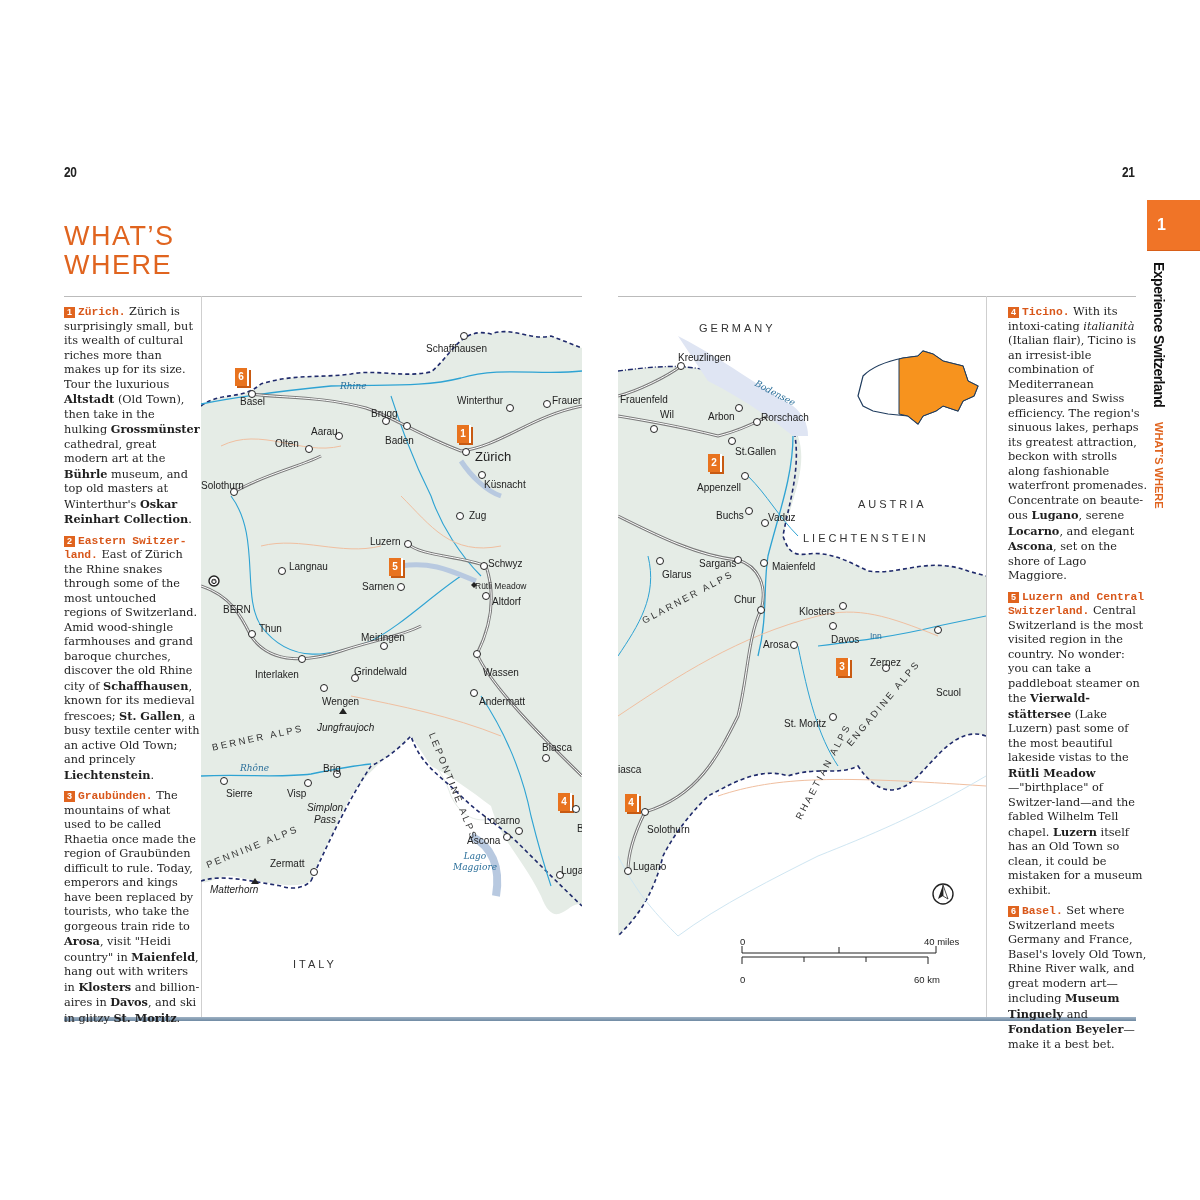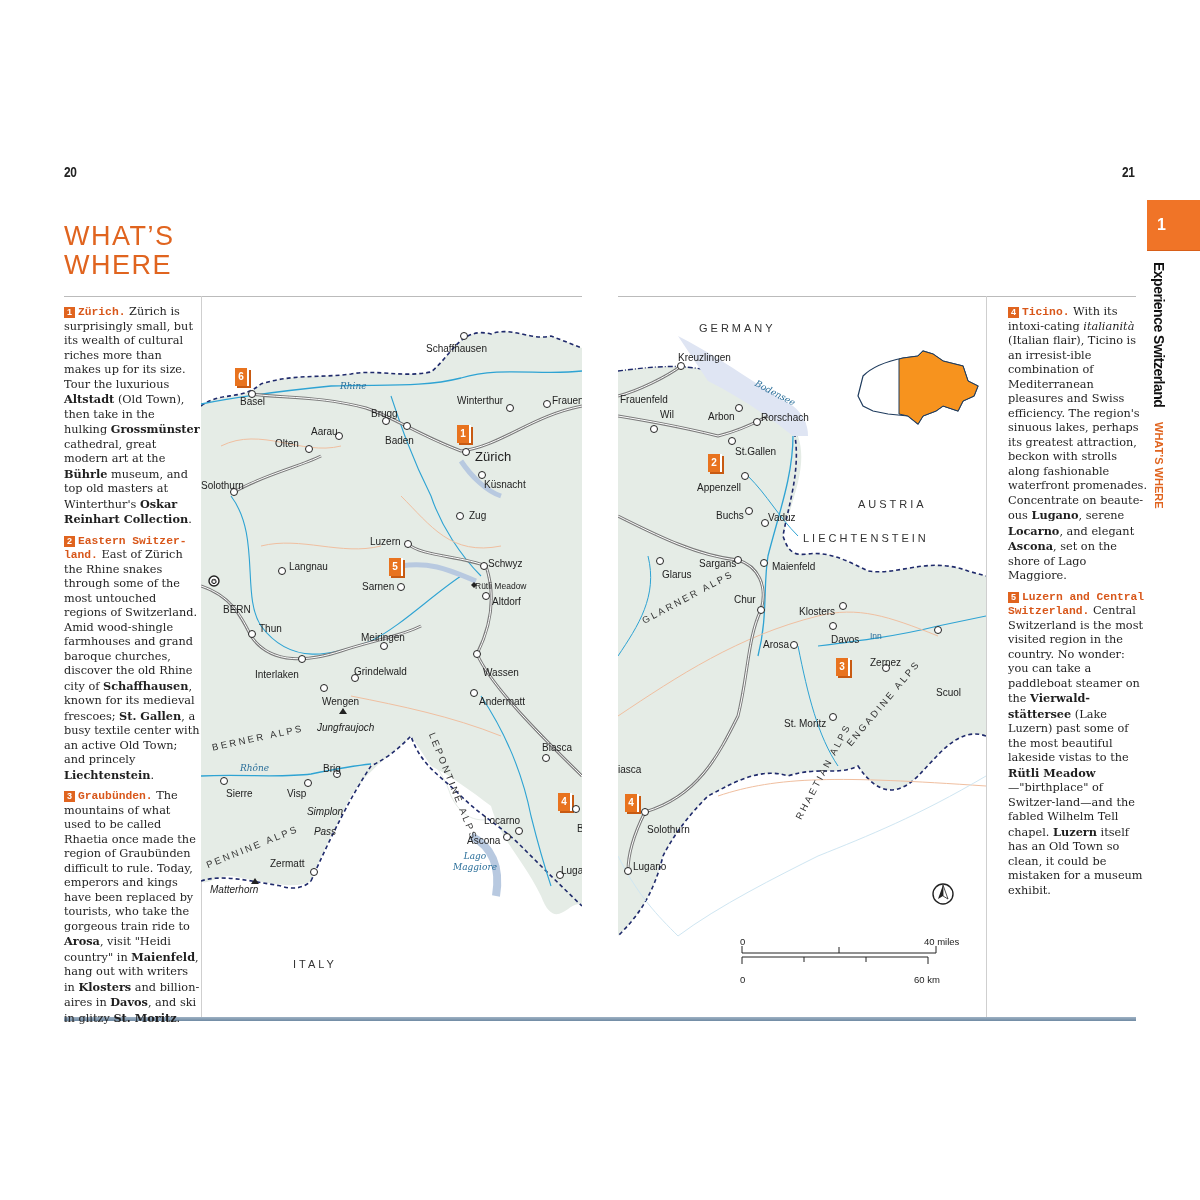--- a/index.html
+++ b/index.html
@@ -78,20 +78,21 @@
 
 <div class="col left">
   <p><span class="num-badge">1</span><span class="head">Zürich.</span> Zürich is surprisingly small, but its wealth of cultural riches more than makes up for its size. Tour the luxurious <b>Altstadt</b> (Old Town), then take in the hulking <b>Grossmünster</b> cathedral, great modern art at the <b>Bührle</b> museum, and top old masters at Winterthur's <b>Oskar Reinhart Collection</b>.</p>
   <p><span class="num-badge">2</span><span class="head">Eastern Switzer-land.</span> East of Zürich the Rhine snakes through some of the most untouched regions of Switzerland. Amid wood-shingle farmhouses and grand baroque churches, discover the old Rhine city of <b>Schaffhausen</b>, known for its medieval frescoes; <b>St. Gallen</b>, a busy textile center with an active Old Town; and princely <b>Liechtenstein</b>.</p>
   <p><span class="num-badge">3</span><span class="head">Graubünden.</span> The mountains of what used to be called Rhaetia once made the region of Graubünden difficult to rule. Today, emperors and kings have been replaced by tourists, who take the gorgeous train ride to <b>Arosa</b>, visit "Heidi country" in <b>Maienfeld</b>, hang out with writers in <b>Klosters</b> and billion-aires in <b>Davos</b>, and ski in glitzy <b>St. Moritz</b>.</p>
 </div>
 
 <div class="col right">
   <p><span class="num-badge">4</span><span class="head">Ticino.</span> With its intoxi-cating <i>italianità</i> (Italian flair), Ticino is an irresist-ible combination of Mediterranean pleasures and Swiss efficiency. The region's sinuous lakes, perhaps its greatest attraction, beckon with strolls along fashionable waterfront promenades. Concentrate on beaute-ous <b>Lugano</b>, serene <b>Locarno</b>, and elegant <b>Ascona</b>, set on the shore of Lago Maggiore.</p>
   <p><span class="num-badge">5</span><span class="head">Luzern and Central Switzerland.</span> Central Switzerland is the most visited region in the country. No wonder: you can take a paddleboat steamer on the <b>Vierwald-stättersee</b> (Lake Luzern) past some of the most beautiful lakeside vistas to the <b>Rütli Meadow</b>—"birthplace" of Switzer-land—and the fabled Wilhelm Tell chapel. <b>Luzern</b> itself has an Old Town so clean, it could be mistaken for a museum exhibit.</p>
+  <p><span class="num-badge">6</span><span class="head">Basel.</span> Set where Switzerland meets Germany and France, Basel's lovely Old Town, Rhine River walk, and great modern art—including <b>Museum Tinguely</b> and <b>Fondation Beyeler</b>—make it a best bet.</p>
 </div>
 
 <div class="map-panel left">
   <svg width="381" height="720" viewBox="0 0 381 720">
     <path d="M0,110 C20,95 40,105 60,88 C90,78 120,82 150,78 C175,73 200,82 230,76 C250,60 260,30 290,38 C310,30 330,45 350,40 L381,52 L381,720 L381,610 C370,600 355,640 340,600 C320,560 300,545 290,510 C270,495 250,480 230,470 L210,440 C190,460 170,470 150,500 C130,540 120,560 110,585 C95,595 60,585 30,580 C15,580 5,590 0,585 Z" fill="#e5ece6"></path>
     <path d="M210,440 C225,460 240,470 250,500 C260,520 275,530 300,520 L381,500" fill="none" stroke="#e5ece6"></path>
     <path d="M0,110 C20,95 40,105 60,88 C90,78 120,82 150,78 C175,73 200,82 230,76 C250,60 260,30 290,38 C310,30 330,45 350,40 L381,52" fill="none" stroke="#1f2a6b" stroke-width="1.6" stroke-dasharray="4,3"></path>
     <path d="M110,585 C130,540 150,500 170,470 C190,460 200,450 210,440 C220,470 240,480 260,500 C280,520 300,530 320,550 C340,570 360,590 381,610" fill="none" stroke="#1f2a6b" stroke-width="1.6" stroke-dasharray="4,3"></path>
     <path d="M0,585 C20,578 50,585 80,590 C95,595 105,590 110,585" fill="none" stroke="#1f2a6b" stroke-width="1.6" stroke-dasharray="4,3"></path>
     <path d="M0,108 C40,100 80,95 130,90 C180,88 220,92 260,82 C300,70 340,80 381,75" fill="none" stroke="#2ea3d3" stroke-width="1.3"></path>
@@ -115,21 +116,21 @@
     <path d="M270,289 l3,-3 l3,3 l-3,3 z" fill="#222"></path>
   </svg>
   <div id="left-labels"></div>
   <div class="lbl capital" style="left:22px;top:276px">BERN</div>
   <div class="lbl" style="left:274px;top:285px;font-size:8.5px">Rütli Meadow</div>
   <div class="lbl water" style="left:139px;top:85px">Rhine</div>
   <div class="lbl water" style="left:39px;top:467px">Rhône</div>
   <div class="lbl water" style="left:252px;top:555px;text-align:center;width:44px;white-space:normal;line-height:11px">Lago Maggiore</div>
   <div class="lbl peak" style="left:116px;top:426px">Jungfraujoch</div>
   <div class="lbl peak" style="left:9px;top:588px">Matterhorn</div>
-  <div class="lbl peak" style="left:104px;top:506px;width:40px;white-space:normal;text-align:center;line-height:20px">Simplon Pass</div>
+  <div class="lbl peak" style="left:104px;top:506px;width:40px;white-space:normal;text-align:center;line-height:12px">Simplon Pass</div>
   <div class="lbl range" style="left:10px;top:436px;transform:rotate(-12deg)">BERNER ALPS</div>
   <div class="lbl range" style="left:2px;top:545px;transform:rotate(-22deg)">PENNINE ALPS</div>
   <div class="lbl range" style="left:236px;top:435px;transform:rotate(68deg);transform-origin:left top">LEPONTINE ALPS</div>
   <div class="lbl country" style="left:92px;top:662px">ITALY</div>
   <div class="book" style="left:34px;top:72px">6</div>
   <div class="book" style="left:256px;top:129px">1</div>
   <div class="book" style="left:188px;top:262px">5</div>
   <div class="book" style="left:357px;top:497px">4</div>
 <div class="city-dot" style="left: 259px; top: 36px;"></div>
     <div class="lbl" style="left: 225px; top: 47px;">Schaffhausen</div>

